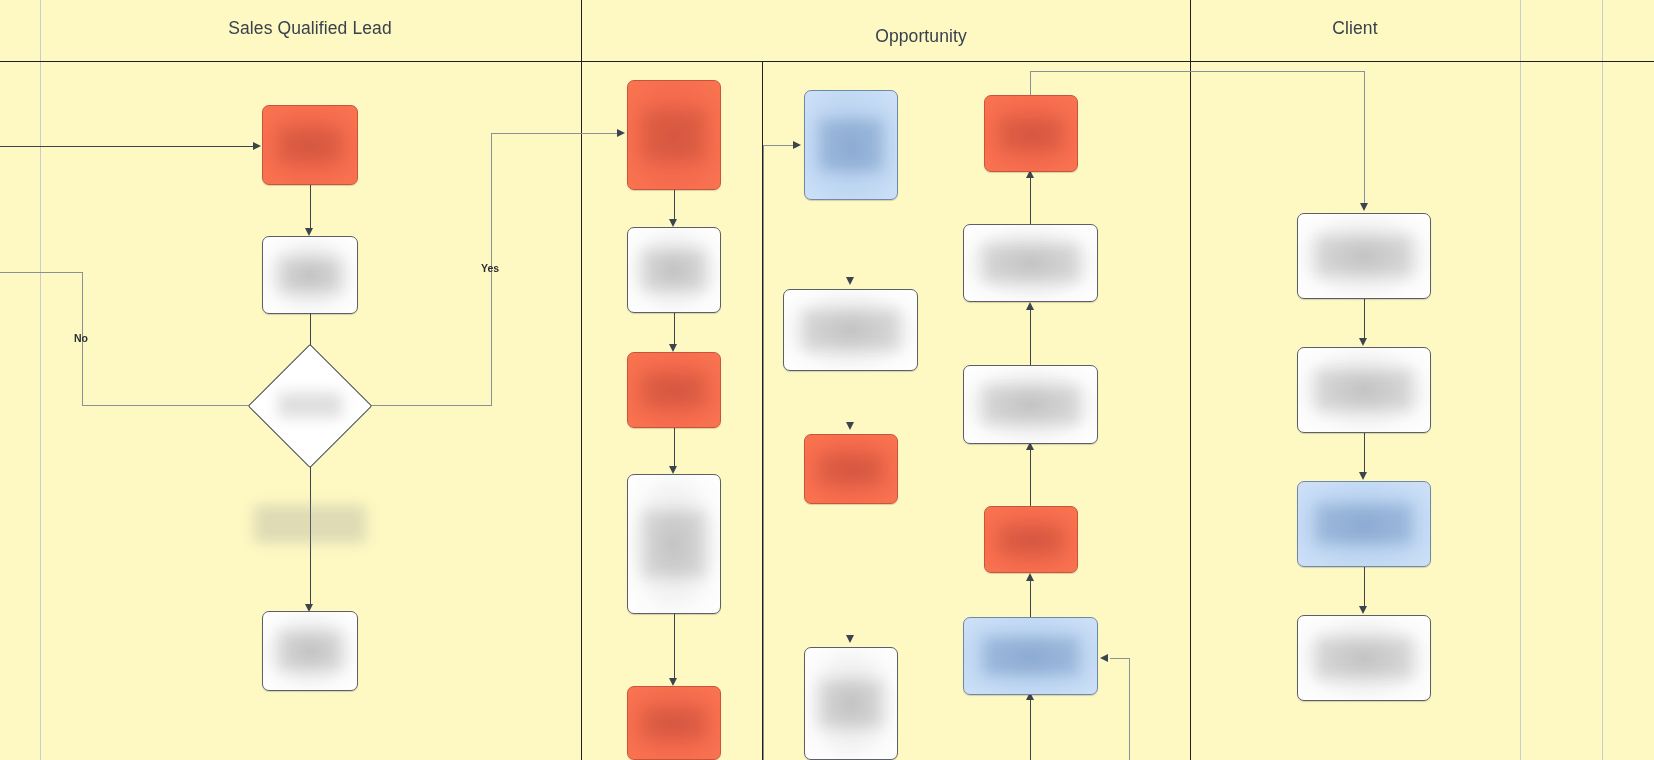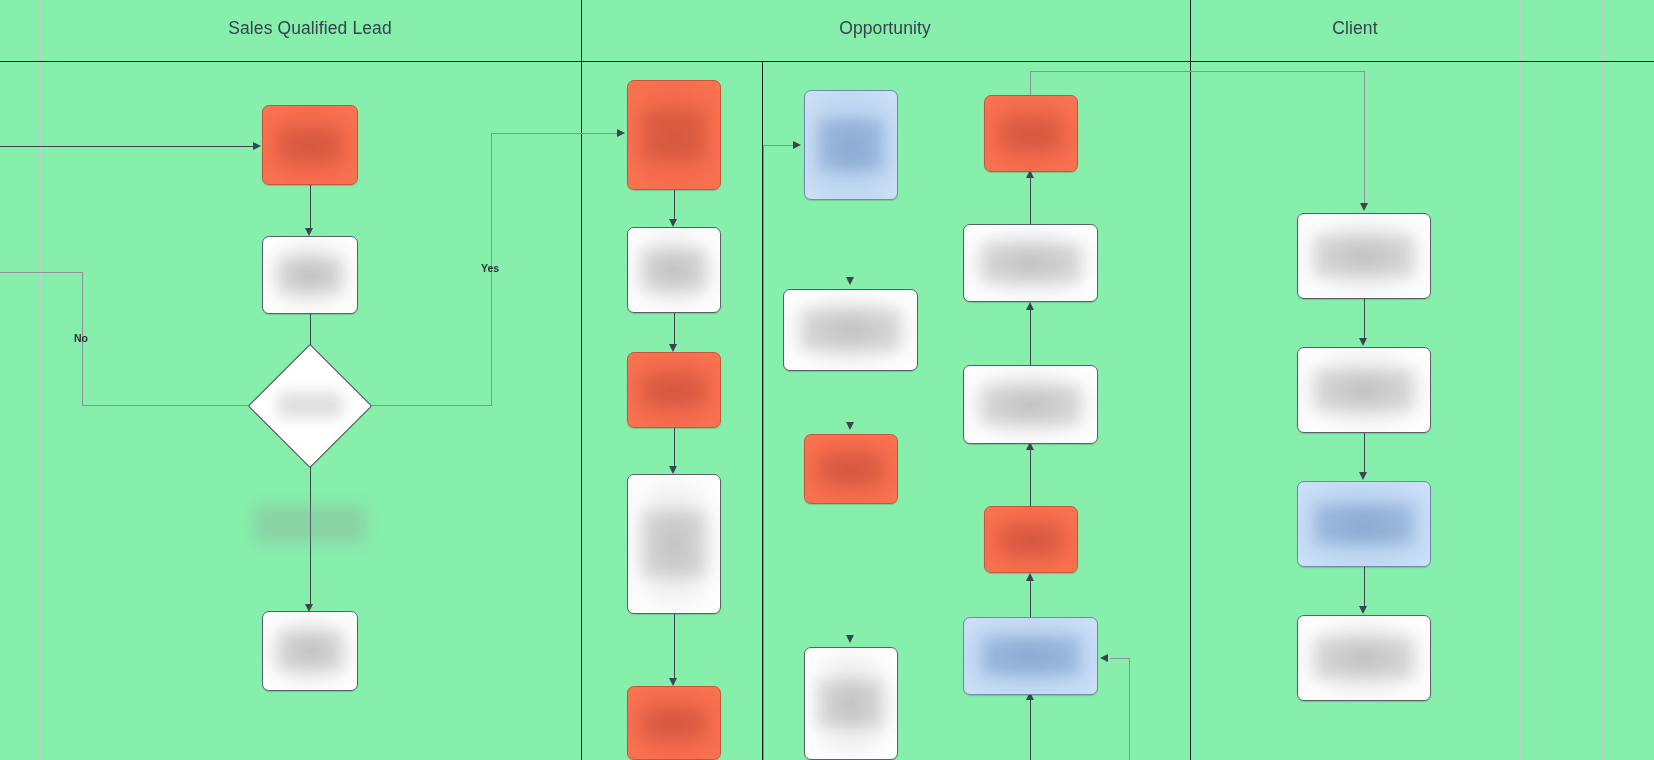--- a/index.html
+++ b/index.html
@@ -4,21 +4,21 @@
 <style>
   html,body{margin:0;padding:0;background:#ffffff;}
   body{
     font-family:"Liberation Sans","DejaVu Sans",sans-serif;
     -webkit-font-smoothing:antialiased;
   }
   #canvas{
     position:relative;
     width:1654px;
     height:760px;
-    background:#86efac;
+    background:#fef9c3;
     overflow:hidden;
   }
 
   
   .lane-rule-v{
     position:absolute;
     top:0;
     width:1px;
     background:#c9cbcd;
   }
@@ -142,21 +142,21 @@
 
   <div class="lane-rule-v" style="left:40px;height:760px;"></div>
   <div class="lane-rule-v strong" style="left:581px;height:760px;"></div>
   <div class="lane-rule-v strong" style="left:762px;top:61px;height:699px;"></div>
   <div class="lane-rule-v strong" style="left:1190px;height:760px;"></div>
   <div class="lane-rule-v" style="left:1520px;height:760px;"></div>
   <div class="lane-rule-v" style="left:1602px;height:760px;"></div>
   <div class="lane-rule-h" style="top:61px;"></div>
 
   <div class="lane-title" style="left:210px;width:200px;">Sales Qualified Lead</div>
-  <div class="lane-title" style="left:785px;width:200px;">Opportunity</div>
+  <div class="lane-title" style="left:821px;width:200px;margin-top:8px;">Opportunity</div>
   <div class="lane-title" style="left:1255px;width:200px;">Client</div>
 
   <div class="conn h" style="left:0px;top:146px;width:253px;"></div>
   <div class="arrow right" style="left:253px;top:141.5px;"></div>
 
   <div class="conn v" style="left:309.5px;top:185px;height:43px;"></div>
   <div class="arrow down" style="left:305px;top:228px;"></div>
 
   <div class="conn v" style="left:309.5px;top:314px;height:48px;"></div>
   <div class="arrow down" style="left:305px;top:355px;"></div>

